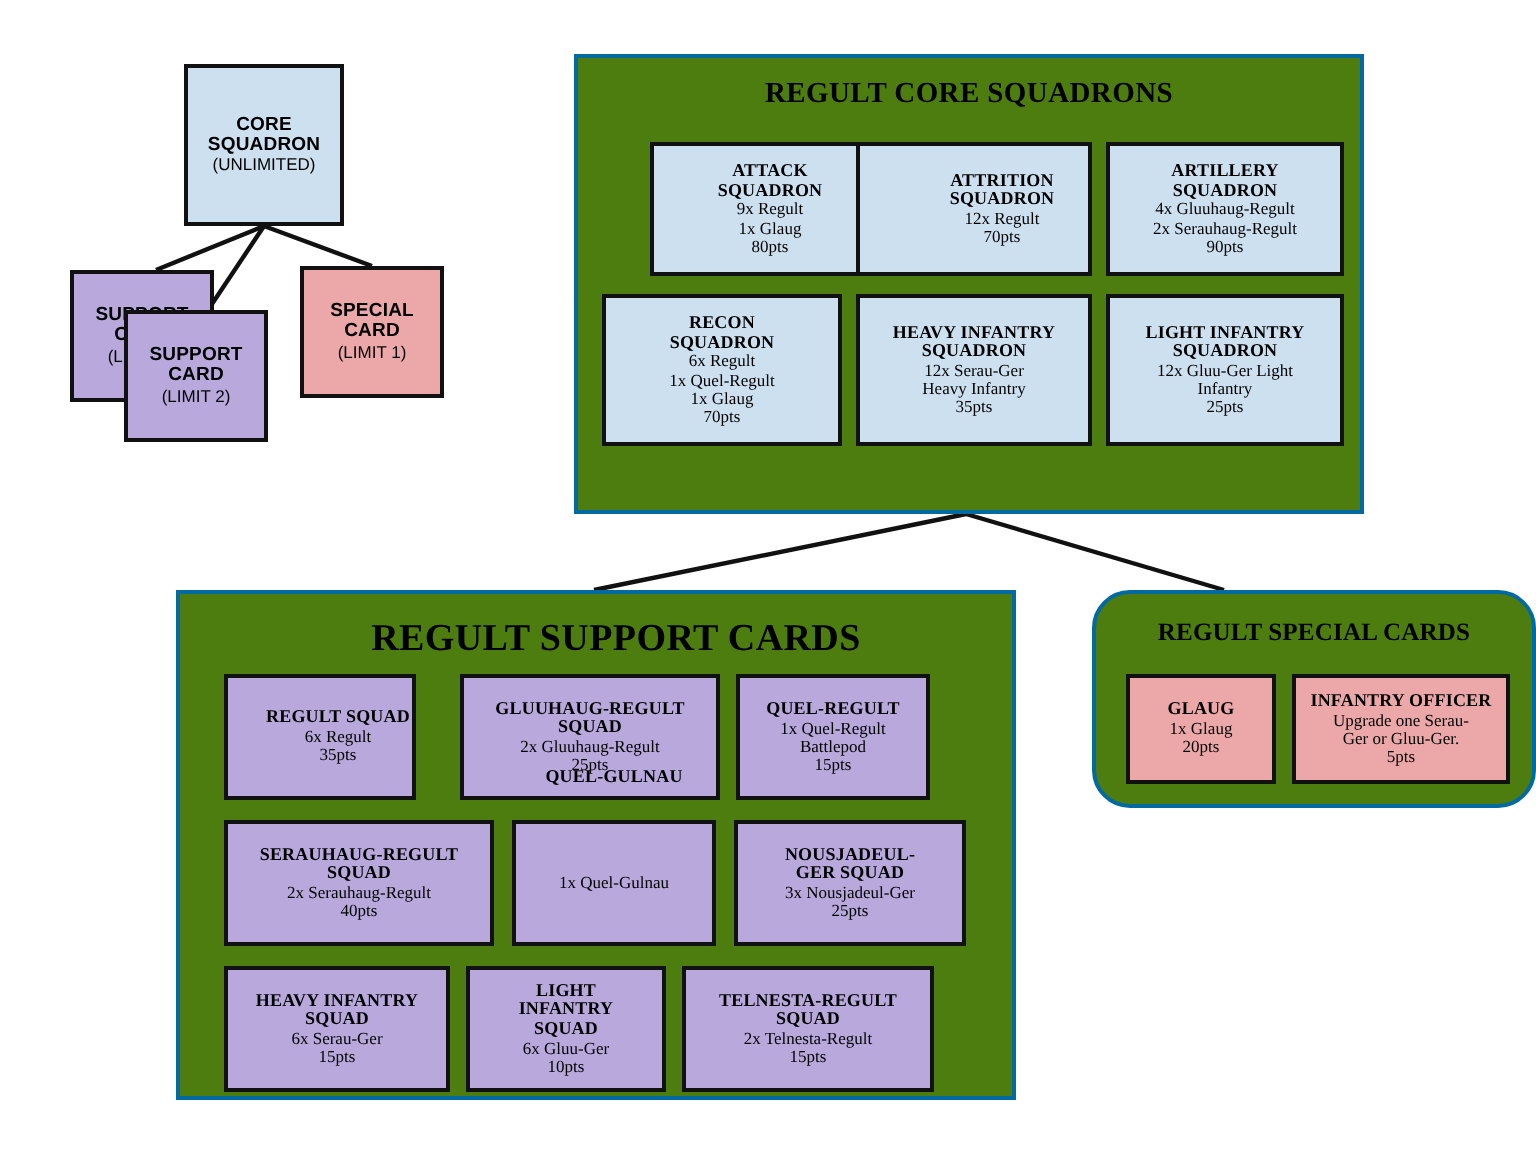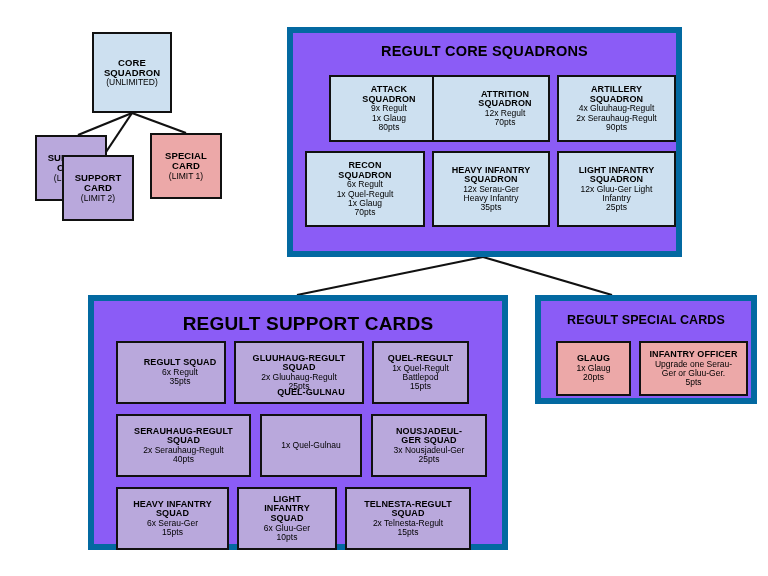--- a/index.html
+++ b/index.html
@@ -55,23 +55,24 @@
   }
 
   .blue   { background: #cde0f0; }
   .purple { background: #b9a8dc; }
   .pink   { background: #eca8a8; }
 
   
   .group {
     position: absolute;
     box-sizing: border-box;
-    background: #8b5cf6;
-    border: 6px solid #0369a1;
+    background: #4d7c0f;
+    border: 2px solid #0369a1;
     z-index: 2;
+    font-family: Liberation Serif, serif;
   }
   .group > .group-title {
     position: absolute;
     left: 0;
     width: 100%;
     text-align: center;
     font-weight: bold;
     color: #000;
   }
 
@@ -173,21 +174,21 @@
       <div class="ttl">SQUADRON</div>
       <div class="ln">12x Gluu-Ger Light</div>
       <div class="ln">Infantry</div>
       <div class="ln">25pts</div>
     </div>
   </div>
 
   <div class="group" id="grp-sup" style="left:88px; top:295px; width:420px; height:255px;">
     <div class="group-title">REGULT SUPPORT CARDS</div>
 
-    <div class="card purple" style="left:22px; top:40px; width:110px; height:63px;padding-left:18px;">
+    <div class="card purple" style="left:22px; top:40px; width:96px; height:63px;padding-left:18px;">
       <div class="ttl">REGULT SQUAD</div>
       <div class="ln">6x Regult</div>
       <div class="ln">35pts</div>
     </div>
 
     <div class="card purple" style="left:140px; top:40px; width:130px; height:63px;">
       <div class="ttl">GLUUHAUG-REGULT</div>
       <div class="ttl">SQUAD</div>
       <div class="ln">2x Gluuhaug-Regult</div>
       <div class="ln">25pts</div>
@@ -236,21 +237,21 @@
     </div>
 
     <div class="card purple" style="left:251px; top:186px; width:126px; height:63px;">
       <div class="ttl">TELNESTA-REGULT</div>
       <div class="ttl">SQUAD</div>
       <div class="ln">2x Telnesta-Regult</div>
       <div class="ln">15pts</div>
     </div>
   </div>
 
-  <div class="group" id="grp-spec" style="left:535px; top:295px; width:222px; height:109px;">
+  <div class="group" id="grp-spec" style="left:546px; top:295px; width:222px; height:109px;border-radius:19px;">
     <div class="group-title">REGULT SPECIAL CARDS</div>
 
     <div class="card pink" style="left:15px; top:40px; width:75px; height:55px;">
       <div class="ttl">GLAUG</div>
       <div class="ln">1x Glaug</div>
       <div class="ln">20pts</div>
     </div>
 
     <div class="card pink" style="left:98px; top:40px; width:109px; height:55px;">
       <div class="ttl">INFANTRY OFFICER</div>

